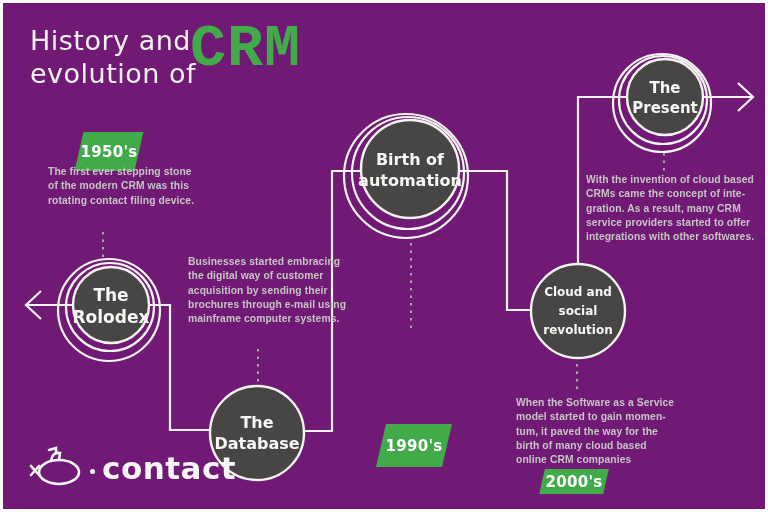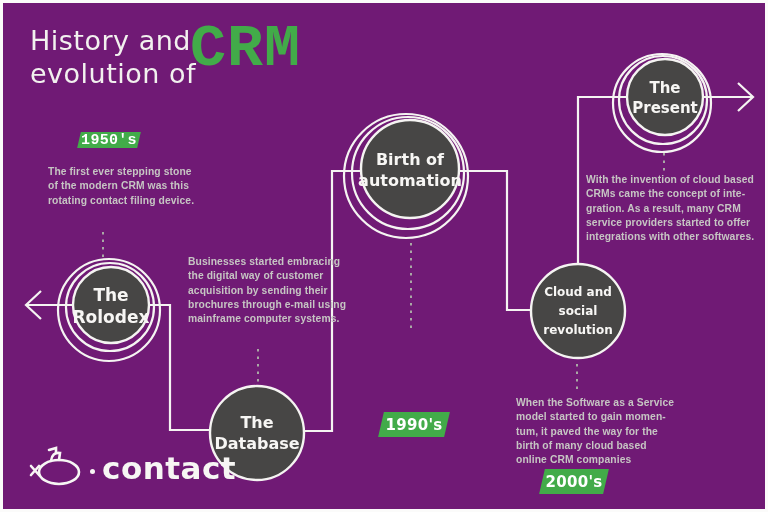--- a/index.html
+++ b/index.html
@@ -23,23 +23,23 @@
     font-weight:400;letter-spacing:0.5px;
   }
   .title-highlight{
     position:absolute;left:160px;top:-12px;
     color:#42ab49;font-size:60px;font-weight:bold;letter-spacing:1px;line-height:74px;font-family:Liberation Mono, monospace;
   }
 
   .badge{position:absolute;display:flex;align-items:center;justify-content:center;}
   .badge-bg{position:absolute;inset:0;background:#42ab49;transform:skewX(-13deg);}
   .badge-label{position:relative;color:#ffffff;font-weight:bold;font-size:15px;letter-spacing:0.3px;}
-  .badge-1950{left:79px;top:132px;width:60px;height:16px;font-family:Liberation Mono, monospace;}
+  .badge-1950{left:79px;top:132px;width:60px;height:39px;}
   .badge-6080{left:212px;top:217px;width:88px;height:26px;}
-  .badge-1990{left:381px;top:412px;width:66px;height:25px;}
+  .badge-1990{left:381px;top:424px;width:66px;height:43px;}
   .badge-2000{left:542px;top:469px;width:64px;height:25px;}
 
   .para{
     position:absolute;white-space:pre;
     color:#c6c5c3;font-family:"Liberation Sans", sans-serif;
     font-size:10.3px;font-weight:bold;line-height:14.3px;letter-spacing:0.1px;
   }
   .p-1950{left:48px;top:165px;}
   .p-6080{left:188px;top:255px;}
   .p-1990{left:358px;top:339px;}

